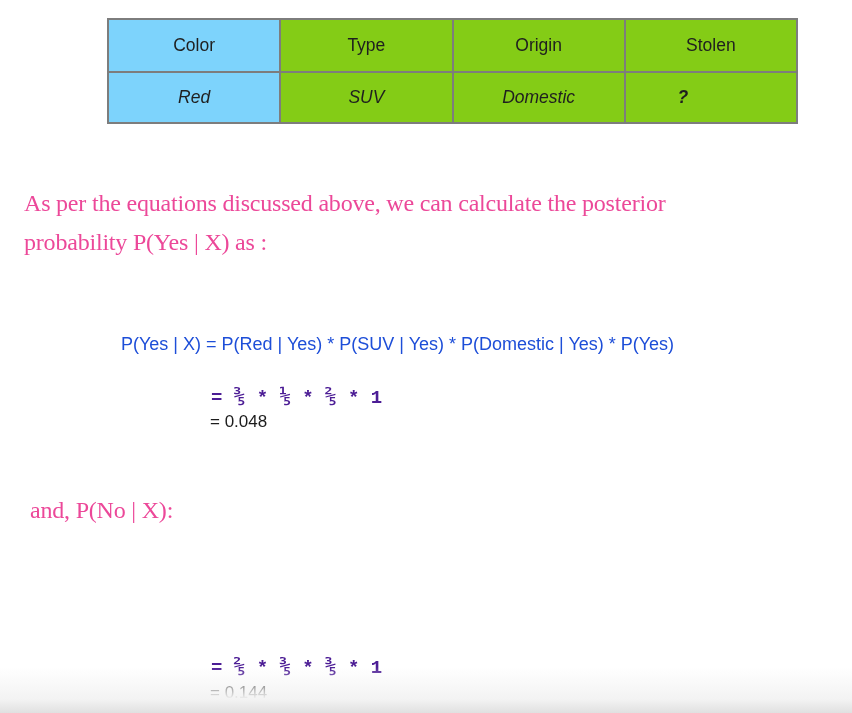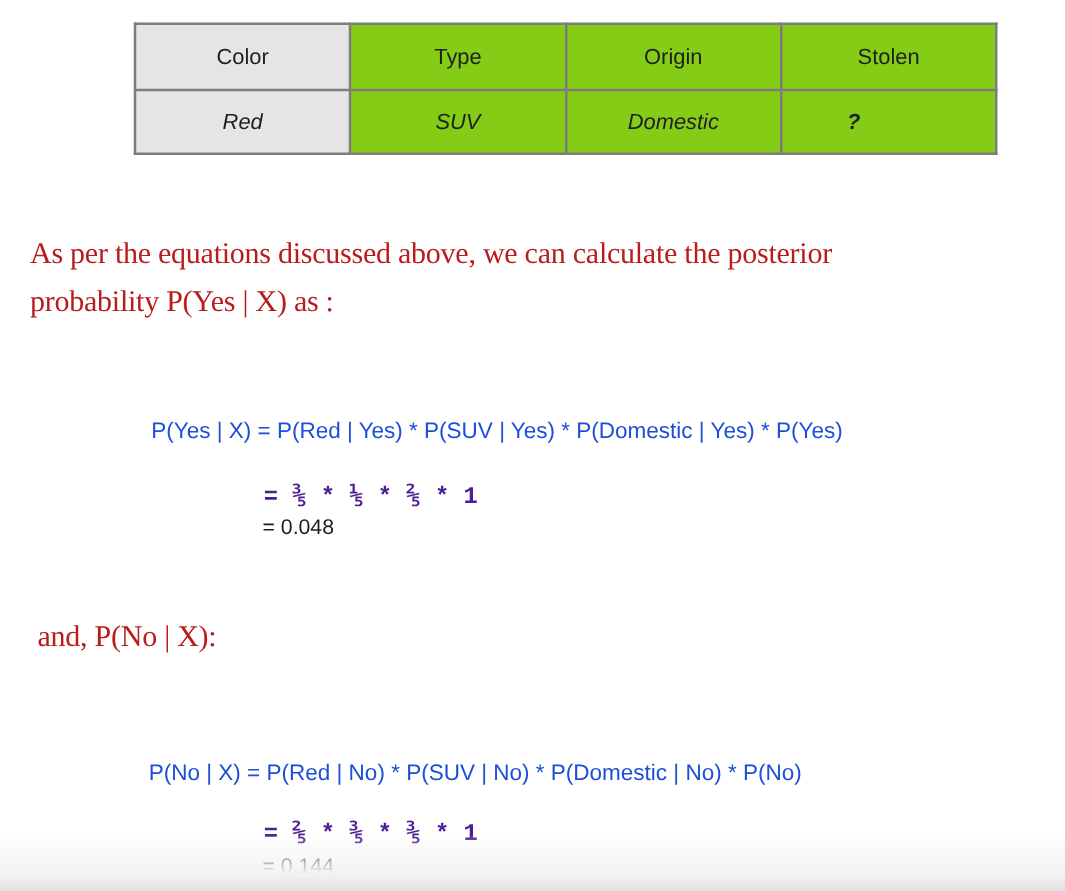--- a/index.html
+++ b/index.html
@@ -25,30 +25,30 @@
   .car-table td {
     border: 2px solid #7d7d7d;
     text-align: center;
     font-size: 17.5px;
     color: #1f1f1f;
     background: #84cc16;
     font-family: "Liberation Sans", sans-serif;
   }
   .car-table tr.hdr td { height: 53px; }
   .car-table tr.row td { height: 51px; font-style: italic; }
-  .car-table td.white { background: #e5e5e5; }
+  .car-table td.white { background: #7dd3fc; }
   .car-table td .shift-left { display: inline-block; transform: translateX(-28px); }
   .bold { font-weight: bold; }
 
   
   .serif-line {
     position: absolute;
     font-family: "Liberation Serif", serif;
     font-size: 24px;
-    color: #b91c1c;
+    color: #ec4899;
     white-space: pre;
     letter-spacing: -0.2px;
   }
   #para-line1 { left: 24px; top: 190px; }
   #para-line2 { left: 24px; top: 229px; }
   #para-and   { left: 30px; top: 497px; }
 
   
   .eq-line {
     position: absolute;
@@ -119,19 +119,18 @@
 
   <div id="para-line1" class="serif-line">As per the equations discussed above, we can calculate the posterior</div>
   <div id="para-line2" class="serif-line">probability P(Yes | X) as :</div>
 
   <div id="eq-yes-formula" class="eq-line">P(Yes | X) = P(Red | Yes) * P(SUV | Yes) * P(Domestic | Yes) * P(Yes)</div>
   <div id="eq-yes-fractions" class="frac-line">= ⅗ * ⅕ * ⅖ * 1</div>
   <div id="eq-yes-result" class="result-line">= 0.048</div>
 
   <div id="para-and" class="serif-line">and, P(No | X):</div>
 
-  <div id="eq-no-formula" class="eq-line">P(No | X) = P(Red | No) * P(SUV | No) * P(Domestic | No) * P(No)</div>
   <div id="eq-no-fractions" class="frac-line">= ⅖ * ⅗ * ⅗ * 1</div>
   <div id="eq-no-result" class="result-line">= 0.144</div>
 
   <div class="bottom-fade"></div>
 
 </div>
 
 </body></html>

